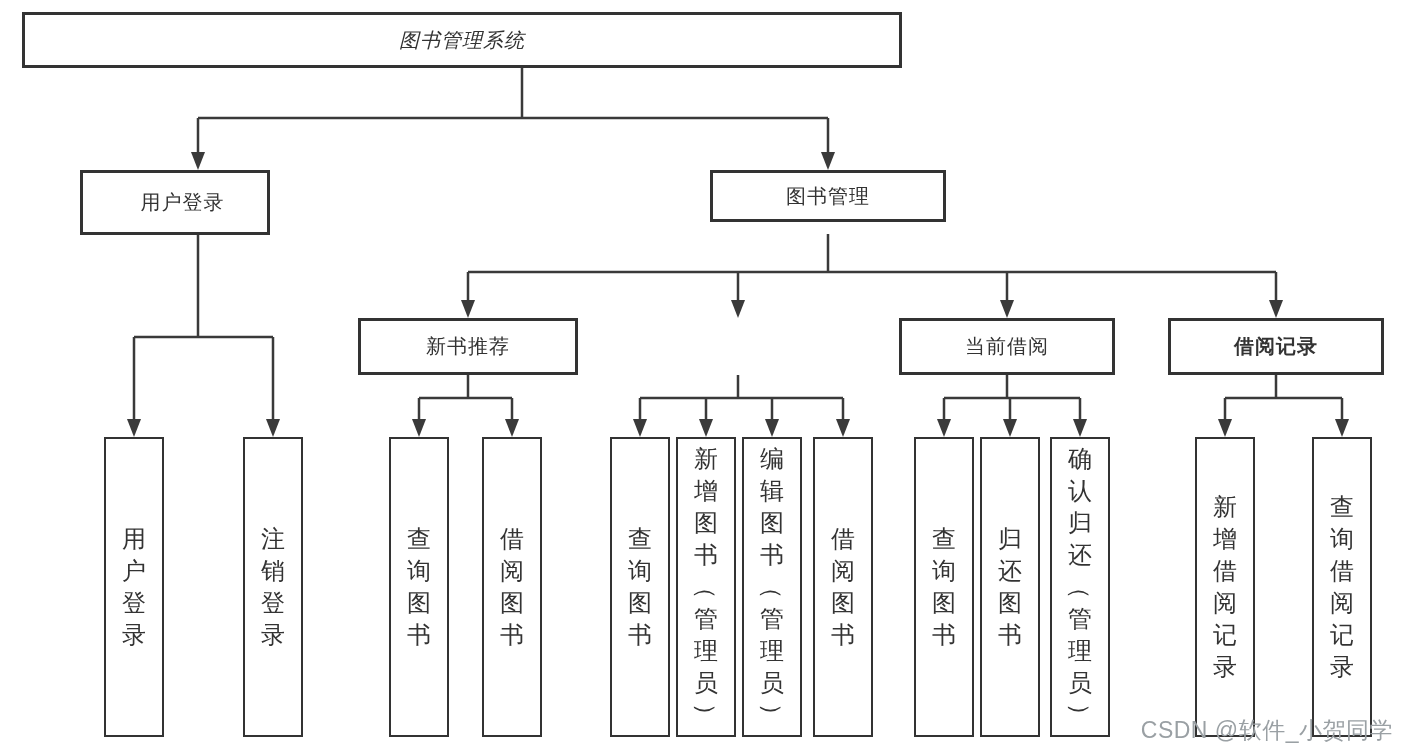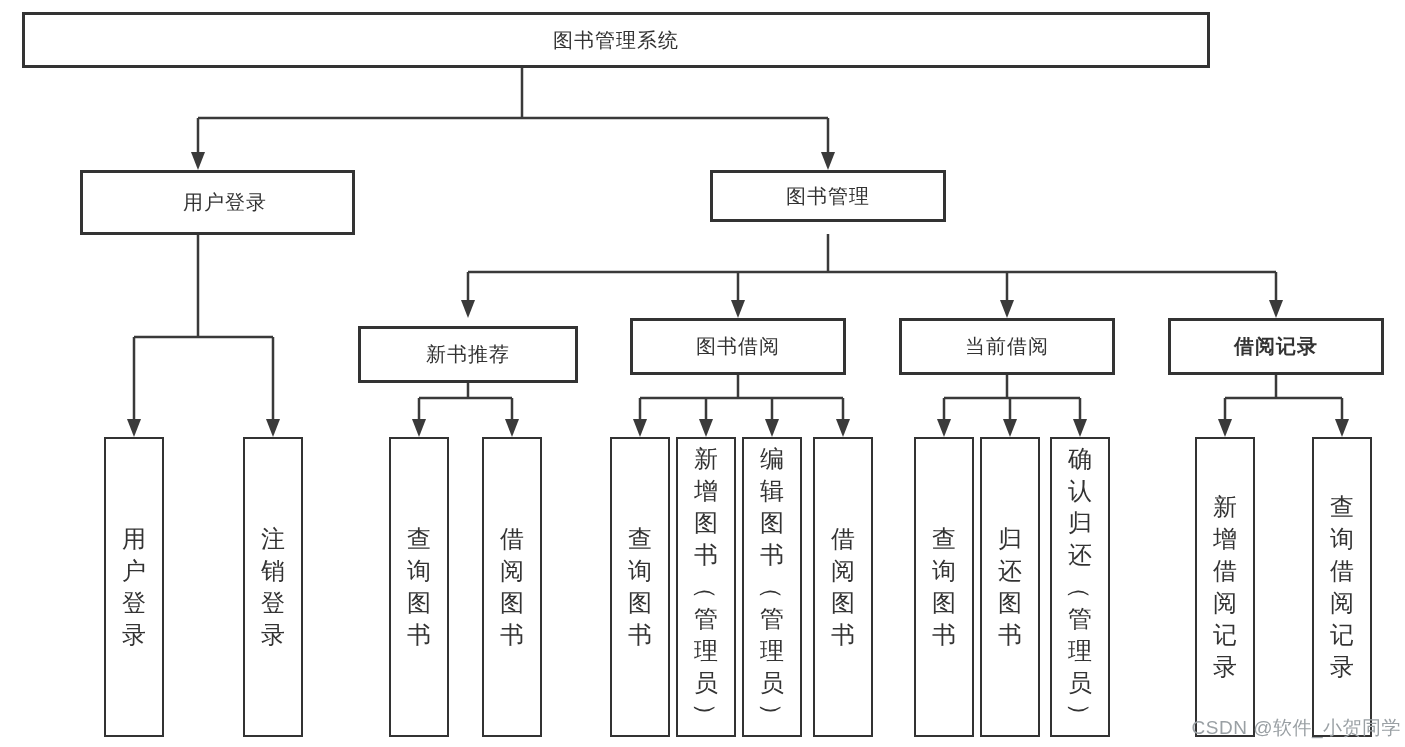--- a/index.html
+++ b/index.html
@@ -8,21 +8,21 @@
   svg.wires{position:absolute;left:0;top:0;width:1405px;height:747px;pointer-events:none;}
   .wire{stroke:var(--line,#3a3a3a);stroke-width:2.5;fill:none;}
   .arrow{fill:var(--line,#3a3a3a);stroke:none;}
   .box{position:absolute;box-sizing:border-box;background:#fff;border:3px solid var(--box_border,#333);
        display:flex;align-items:center;justify-content:center;
        font-size:20px;letter-spacing:1px;white-space:nowrap;}
   .leaf{border-width:2.5px;letter-spacing:0;}
   .vtext{flex-direction:column;font-size:24px;line-height:1;gap:8px;white-space:normal;}
   .vtext span{display:block;}
   .vtext span.rot{transform:rotate(90deg);}
-  .watermark{position:absolute;right:4px;top:715px;font-size:19px;letter-spacing:.5px;
+  .watermark{position:absolute;right:12px;top:715px;font-size:23px;letter-spacing:.5px;
              color:var(--watermark,#9aa0a4);}
 </style>
 </head>
 <body>
 
 <div class="stage">
 
   <svg class="wires" viewBox="0 0 1405 747" xmlns="http://www.w3.org/2000/svg">
 
     <g>
@@ -66,27 +66,26 @@
       <path class="arrow" d="M1073 419 L1087 419 L1080 437 Z"></path>
     </g>
 
     <g>
       <path class="wire" d="M1276 375 V398 M1225 398 H1342 M1225 398 V423 M1342 398 V423"></path>
       <path class="arrow" d="M1218 419 L1232 419 L1225 437 Z"></path>
       <path class="arrow" d="M1335 419 L1349 419 L1342 437 Z"></path>
     </g>
   </svg>
 
-  <div class="box" style="left:22px;top:12px;width:1188px;height:56px;">图书管理系统</div>
+  <div class="box" style="left:22px;top:12px;width:880px;height:56px;font-style:italic;">图书管理系统</div>
 
-  <div class="box" style="left:80px;top:170px;width:275px;height:65px;padding-left:15px;">用户登录</div>
+  <div class="box" style="left:80px;top:170px;width:190px;height:65px;padding-left:15px;">用户登录</div>
   <div class="box" style="left:710px;top:170px;width:236px;height:52px;">图书管理</div>
 
-  <div class="box" style="left:358px;top:318px;width:220px;height:57px;margin-top:8px;">新书推荐</div>
-  <div class="box" style="left:630px;top:318px;width:216px;height:57px;">图书借阅</div>
+  <div class="box" style="left:358px;top:318px;width:220px;height:57px;">新书推荐</div>
   <div class="box" style="left:899px;top:318px;width:216px;height:57px;">当前借阅</div>
   <div class="box" style="left:1168px;top:318px;width:216px;height:57px;font-weight:bold;">借阅记录</div>
 
   <div class="box leaf vtext" style="left:104px;top:437px;width:60px;height:300px;">
       <span>用</span>
       <span>户</span>
       <span>登</span>
       <span>录</span>
     </div>
   <div class="box leaf vtext" style="left:243px;top:437px;width:60px;height:300px;">

